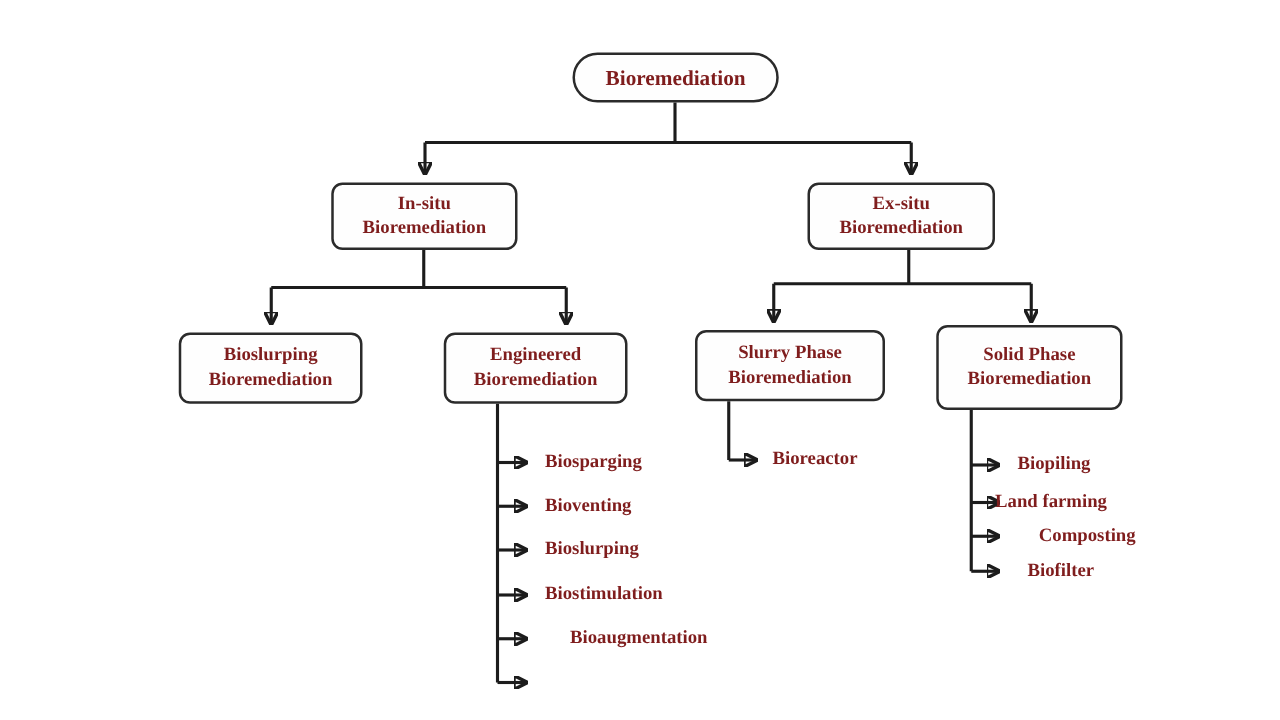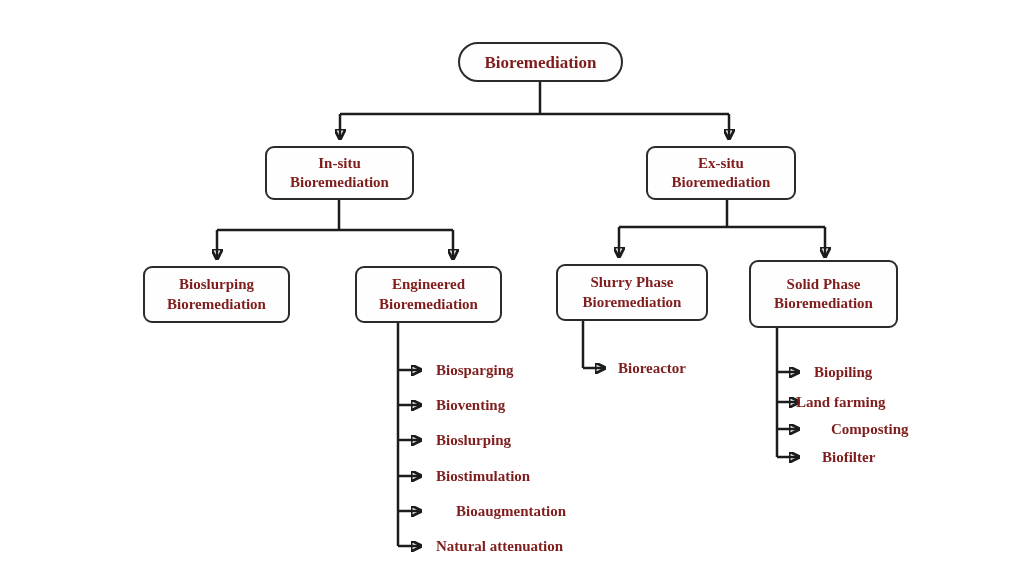--- a/index.html
+++ b/index.html
@@ -138,21 +138,20 @@
   <div class="node" style="left:749px; top:260px; width:149px; height:68px;">
     <span>Solid Phase</span>
     <span>Bioremediation</span>
   </div>
 
   <div class="leaf" style="left:436px; top:370px;">Biosparging</div>
   <div class="leaf" style="left:436px; top:405px;">Bioventing</div>
   <div class="leaf" style="left:436px; top:440px;">Bioslurping</div>
   <div class="leaf" style="left:436px; top:476px;">Biostimulation</div>
   <div class="leaf" style="left:456px; top:511px;">Bioaugmentation</div>
-  <div class="leaf" style="left:436px; top:546px;">Natural attenuation</div>
 
   <div class="leaf" style="left:618px; top:368px;">Bioreactor</div>
 
   <div class="leaf" style="left:814px; top:372px;">Biopiling</div>
   <div class="leaf" style="left:796px; top:402px;">Land farming</div>
   <div class="leaf" style="left:814px; top:429px;margin-left:17px;">Composting</div>
   <div class="leaf" style="left:822px; top:457px;">Biofilter</div>
 
 </div>
 

